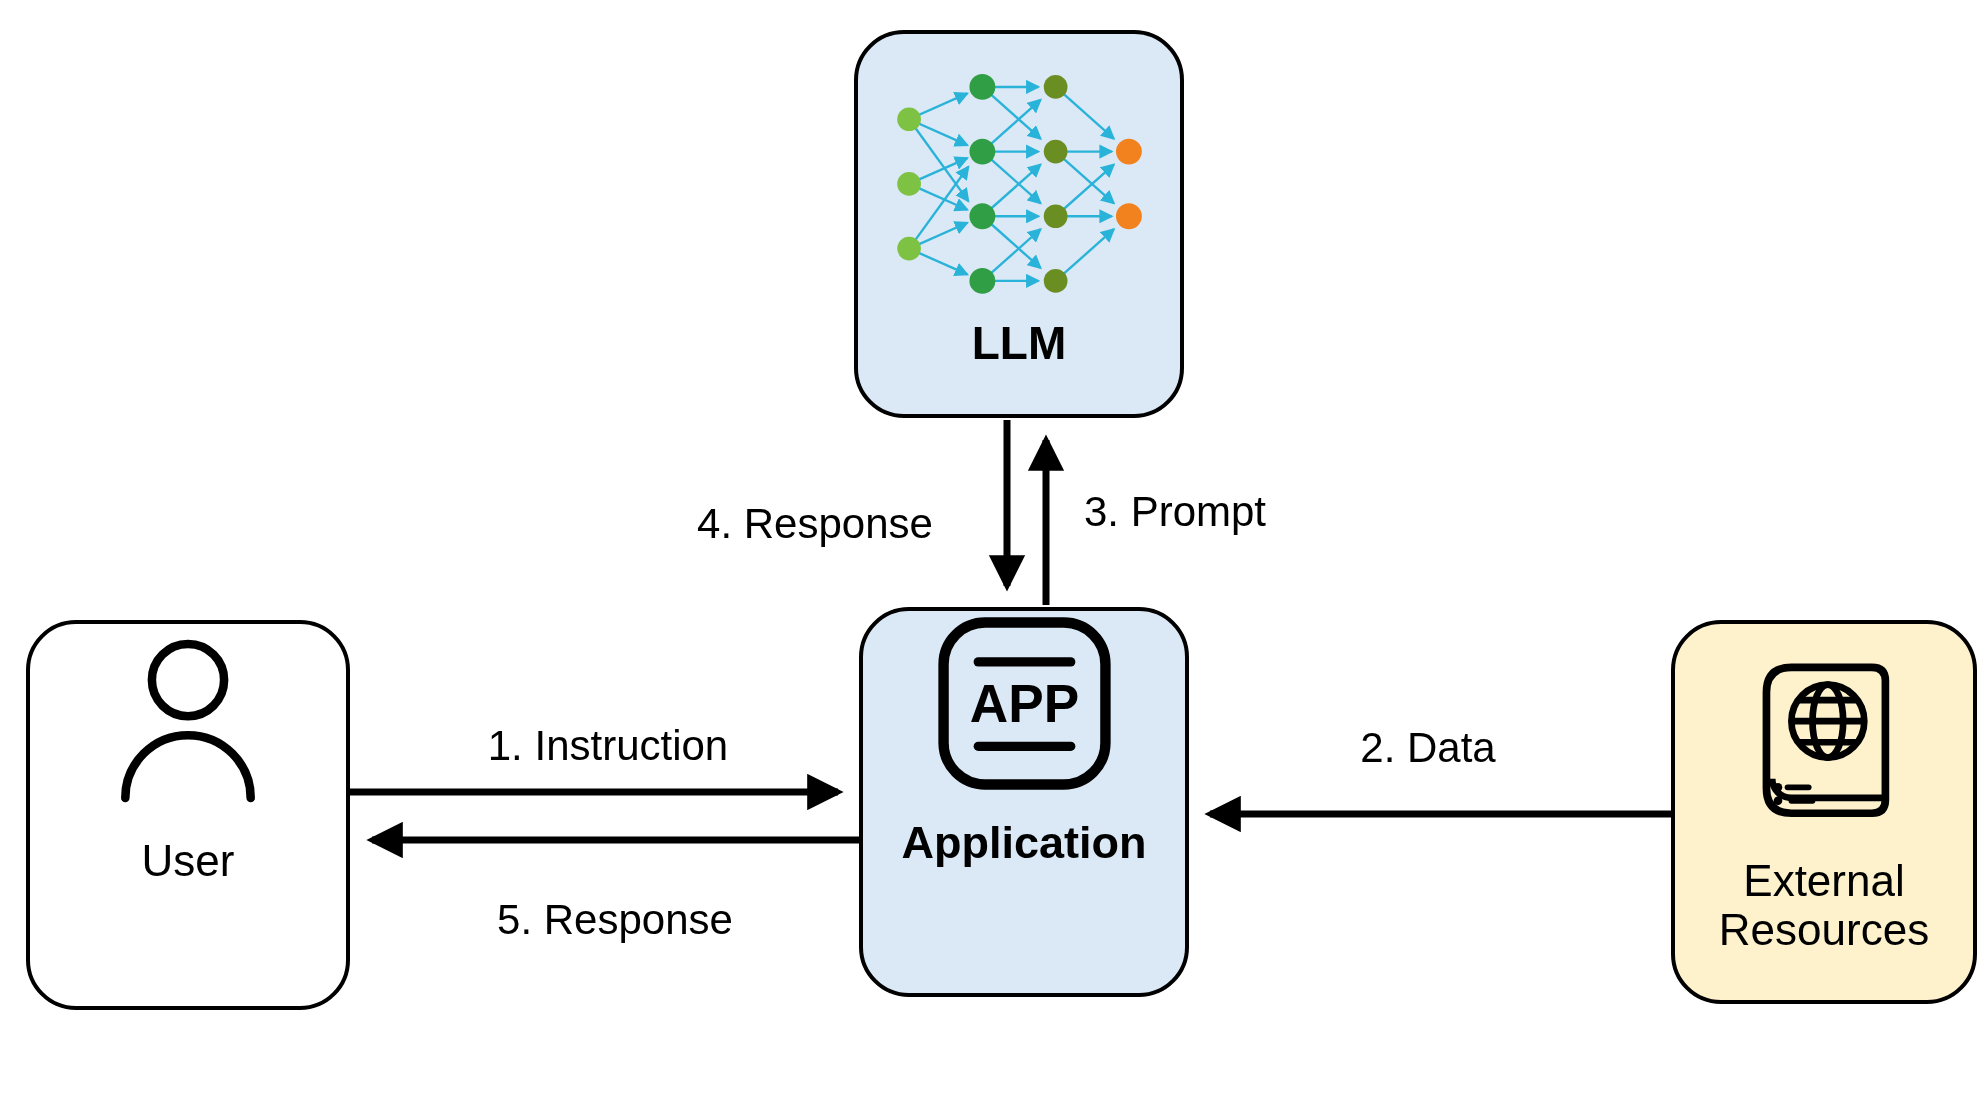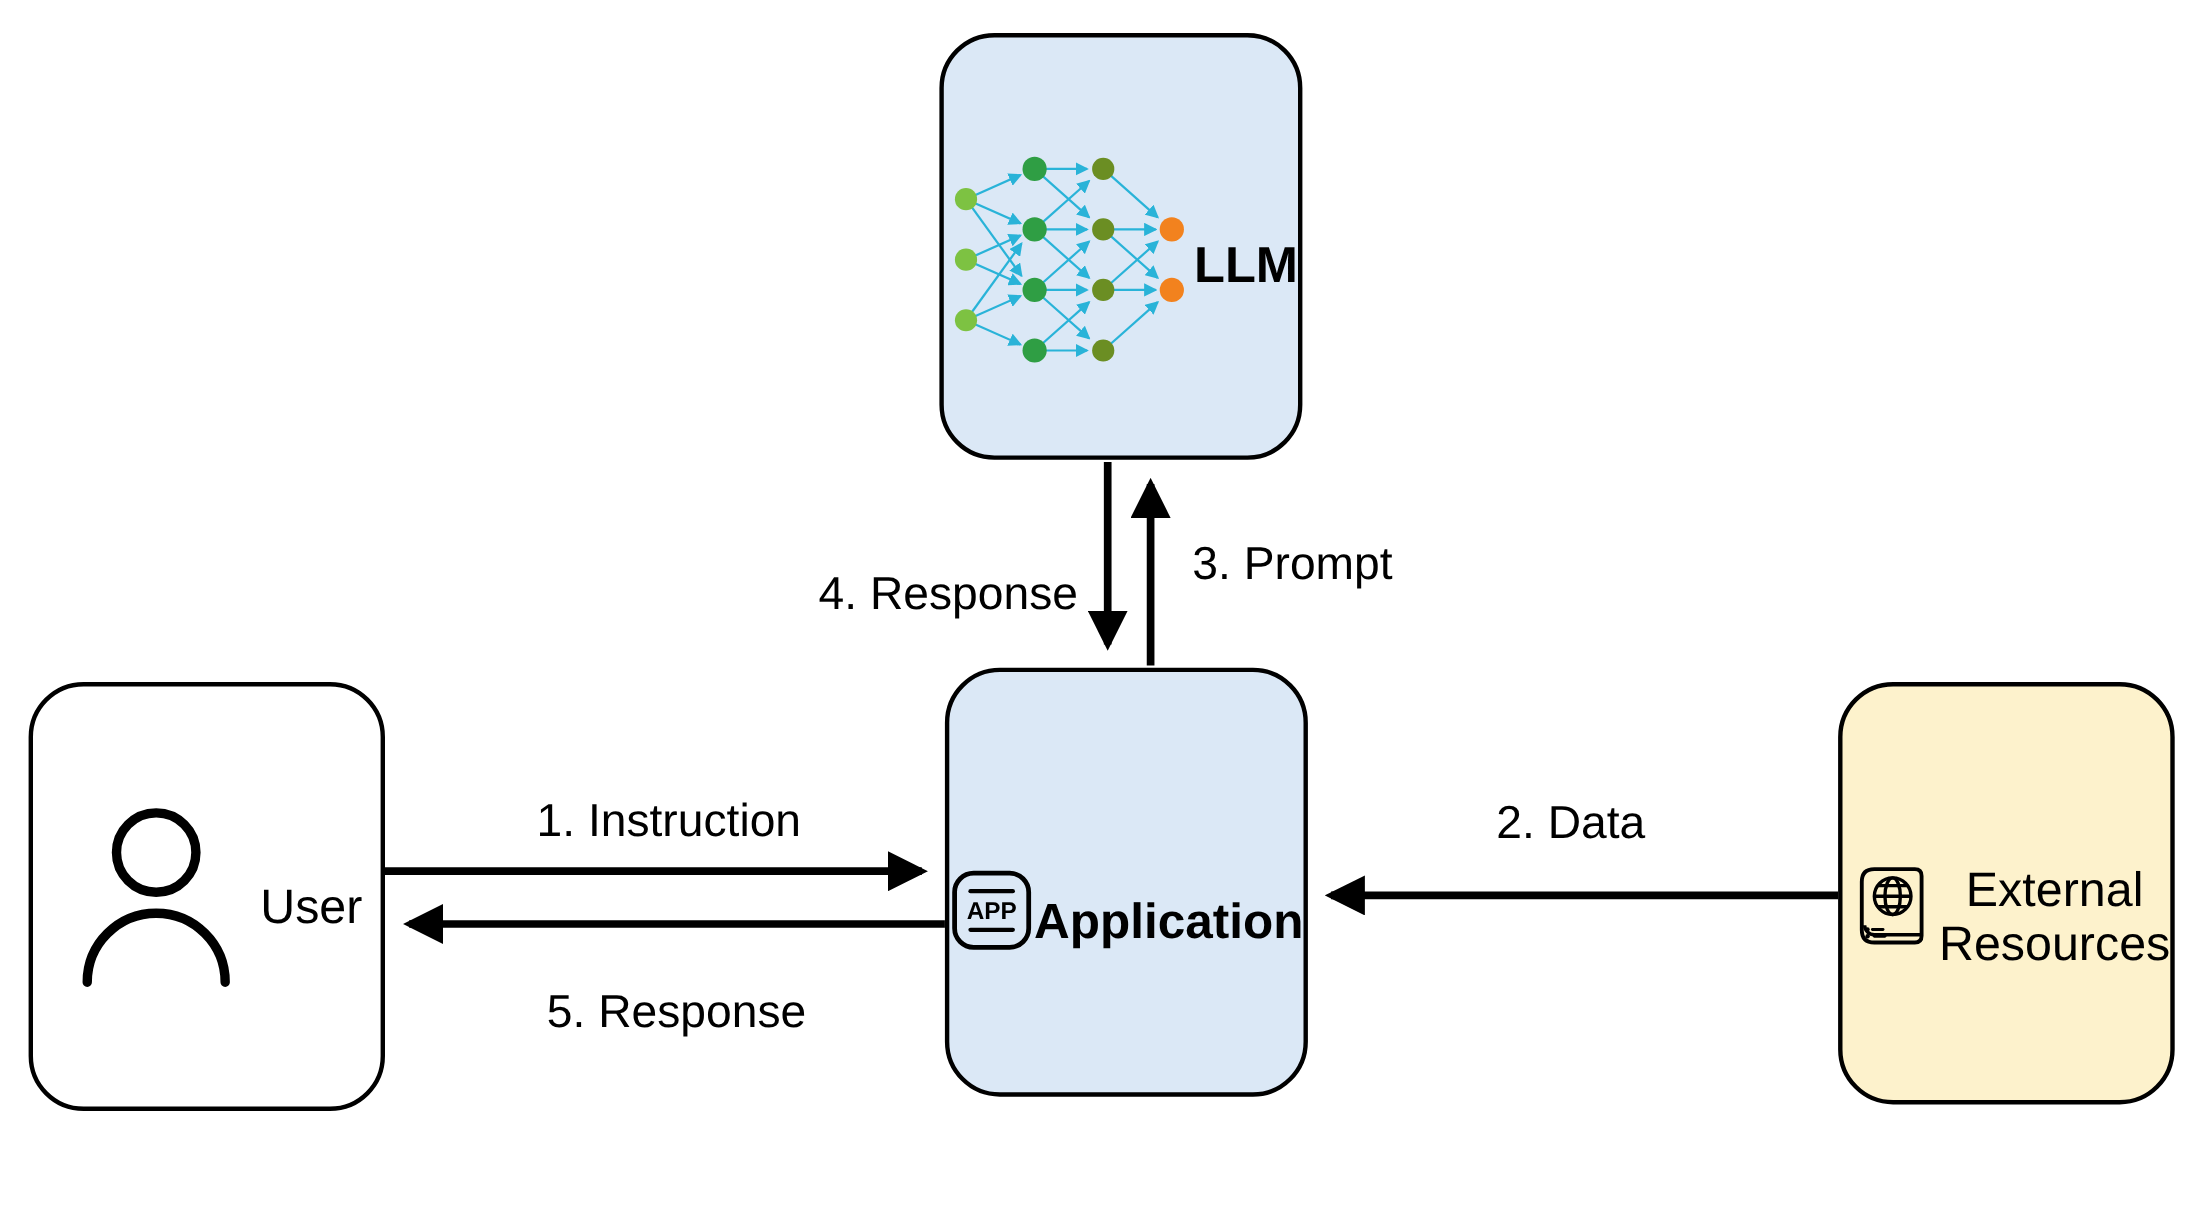--- a/index.html
+++ b/index.html
@@ -11,33 +11,31 @@
     font-family: "Liberation Sans", sans-serif;
     color: #000000;
     overflow: hidden;
   }
   .node {
     position: absolute;
     box-sizing: border-box;
     border: 4px solid var(--border, #000);
     border-radius: 50px;
     display: flex;
-    flex-direction: row;
+    flex-direction: column;
     align-items: center;
-    justify-content: center;
   }
   #llm-node {
     left: 854px; top: 30px; width: 330px; height: 388px;
     background: var(--llm-fill, #dbe8f6);
     padding-top: 26px;
   }
   #application-node {
     left: 859px; top: 607px; width: 330px; height: 390px;
     background: var(--application-fill, #dbe8f6);
-    padding-top: 50px;
   }
   #user-node {
     left: 26px; top: 620px; width: 324px; height: 390px;
     background: var(--user-fill, #ffffff);
   }
   #external-node {
     left: 1671px; top: 620px; width: 306px; height: 384px;
     background: var(--external-fill, #fdf2cc);
     padding-top: 30px;
   }
@@ -51,21 +49,21 @@
   #external-label { font-size: 44px; font-weight: normal; margin-top: 14px; width: 280px; }
   .edge-label {
     position: absolute;
     font-size: 42px;
     text-align: center;
     white-space: nowrap;
   }
   #label-instruction   { left: 408px;  top: 722px; width: 400px; }
   #label-response-user { left: 420px;  top: 896px; width: 390px; }
   #label-data          { left: 1318px; top: 724px; width: 220px; }
-  #label-response-llm  { left: 650px;  top: 516px; width: 330px; text-align: right; }
+  #label-response-llm  { left: 650px;  top: 500px; width: 330px; }
   #label-prompt        { left: 1045px; top: 488px; width: 260px; }
   #arrow-layer {
     position: absolute;
     left: 0; top: 0;
     width: 1988px; height: 1100px;
   }
   svg { display: block; }
 </style>
 </head>
 <body>

